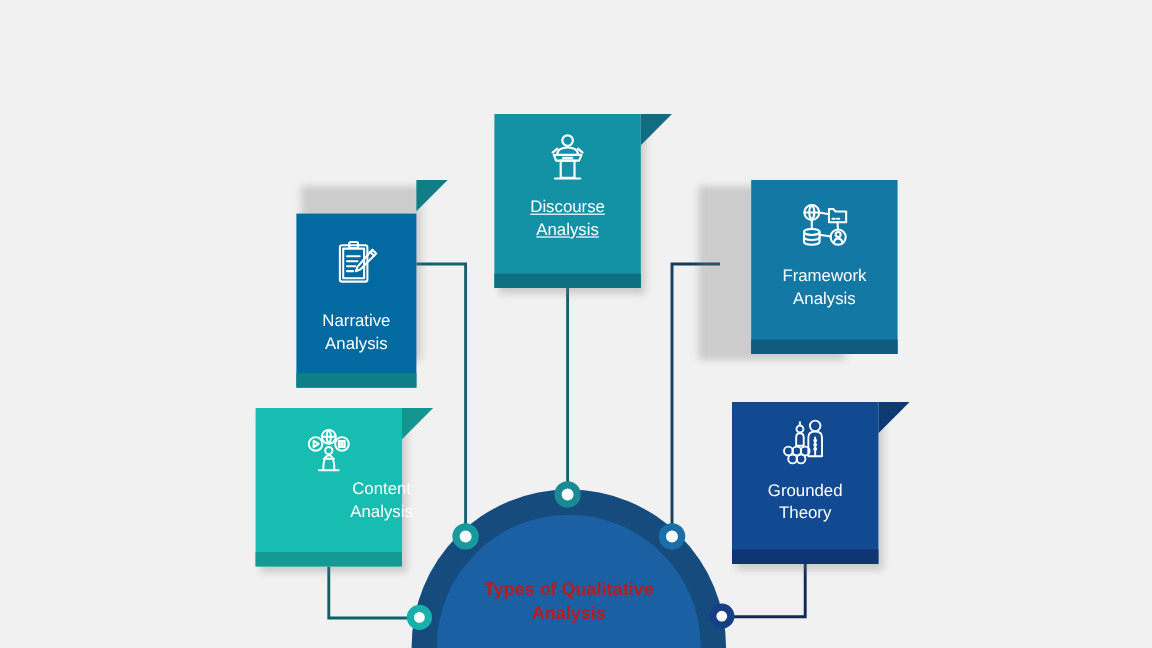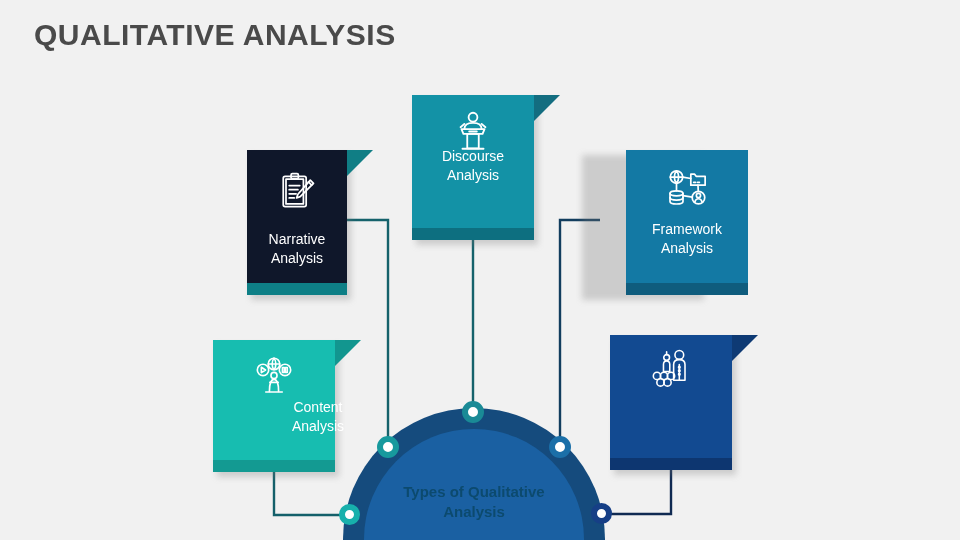--- a/index.html
+++ b/index.html
@@ -65,21 +65,21 @@
     height: 220px;
     border-radius: 50%;
     background: #1a60a2;
   }
   #hub-label {
     position: absolute;
     left: 21px;
     top: 74px;
     width: 220px;
     text-align: center;
-    color: #0c4a6e;
+    color: #b91c1c;
     font-size: 15px;
     font-weight: bold;
     line-height: 20px;
     font-family: "Liberation Sans", sans-serif;
   }
   
   .card {
     position: absolute;
   }
   .card-shadow {
@@ -133,21 +133,20 @@
     border-radius: 50%;
     box-sizing: border-box;
     background: #ffffff;
   }
 </style>
 </head>
 <body>
 
 <div id="stage">
 
-  <div id="page-title">QUALITATIVE ANALYSIS</div>
 
   <svg id="connectors" viewBox="0 0 960 540" width="960" height="540">
 
     <path d="M 347 220 L 388 220 L 388 447" fill="none" stroke="#15626b" stroke-width="2.4"></path>
 
     <path d="M 473 240 L 473 412" fill="none" stroke="#15626b" stroke-width="2.4"></path>
 
     <path d="M 600 220 L 560 220 L 560 447" fill="none" stroke="#123d5e" stroke-width="2.4"></path>
 
     <path d="M 274 472 L 274 515 L 350 515" fill="none" stroke="#14606a" stroke-width="2.4"></path>
@@ -160,21 +159,21 @@
     <div id="hub-inner"></div>
     <div id="hub-label">
       <div>Types of Qualitative</div>
       <div>Analysis</div>
     </div>
   </div>
 
   <div class="card" style="left:247px; top:150px; width:100px; height:145px;">
     <div class="card-shadow"></div>
     <div class="card-tab" style="left:100px; border-top:26px solid #107e85; border-right:26px solid transparent;"></div>
-    <div class="card-body" style="background:#0f172a;">
+    <div class="card-body" style="background:#0369a1;margin-top:28px;">
       <div class="card-icon" style="top:20px;">
         <svg width="44" height="44" viewBox="0 0 48 48" fill="none" stroke="#ffffff" stroke-width="1.9" stroke-linecap="round" stroke-linejoin="round">
           <rect x="9" y="7" width="25" height="33" rx="2"></rect>
           <rect x="12" y="10" width="19" height="27"></rect>
           <rect x="17.5" y="4" width="8" height="5.5" rx="1.4"></rect>
           <line x1="15.5" y1="17" x2="27" y2="17"></line>
           <line x1="15.5" y1="21.5" x2="25" y2="21.5"></line>
           <line x1="15.5" y1="26" x2="23" y2="26"></line>
           <line x1="15.5" y1="30.5" x2="21" y2="30.5"></line>
           <path d="M38.5 11 L42 14.5 L27.5 29 L23.5 30.5 L25 26.5 Z"></path>
@@ -198,21 +197,21 @@
           <circle cx="24" cy="8.5" r="4.6"></circle>
           <path d="M15 21 C15 16.5 19 14.5 24 14.5 C29 14.5 33 16.5 33 21"></path>
           <path d="M12 21 L36 21 L34 26 L14 26 Z"></path>
           <line x1="20" y1="23.5" x2="28" y2="23.5"></line>
           <rect x="18" y="26" width="12" height="15"></rect>
           <line x1="13" y1="41.5" x2="35" y2="41.5"></line>
           <line x1="11" y1="19" x2="15" y2="15.5"></line>
           <line x1="37" y1="19" x2="33" y2="15.5"></line>
         </svg>
       </div>
-      <div class="card-label" style="top:52px;">
+      <div class="card-label" style="top:68px;text-decoration:underline;">
         <div>Discourse</div>
         <div>Analysis</div>
       </div>
       <div class="card-strip" style="background:#0d6f80;"></div>
     </div>
   </div>
 
   <div class="card" style="left:578px; top:150px; width:122px; height:145px;">
     <div class="card-shadow"></div>
     <div class="card-tab" style="left:122px; border-top:26px solid #115c7e; border-right:26px solid transparent;"></div>
@@ -286,20 +285,24 @@
           <circle cx="19" cy="12" r="3.3"></circle>
           <path d="M15.4 20 C15.4 17.3 17 16 19 16 C21 16 22.6 17.3 22.6 20 L22.6 28 L15.4 28 Z"></path>
           <line x1="19" y1="5.5" x2="19" y2="8.7"></line>
           <circle cx="8" cy="33" r="4.2"></circle>
           <circle cx="16" cy="33" r="4.2"></circle>
           <circle cx="24" cy="33" r="4.2"></circle>
           <circle cx="12" cy="40.5" r="4.2"></circle>
           <circle cx="20" cy="40.5" r="4.2"></circle>
         </svg>
       </div>
+      <div class="card-label" style="top:64px;">
+        <div>Grounded</div>
+        <div>Theory</div>
+      </div>
       <div class="card-strip" style="background:#0d3670;"></div>
     </div>
   </div>
 
   <div class="dot" style="left:462px; top:401px; width:22px; height:22px; border:6px solid #1a8a96;"></div>
 
   <div class="dot" style="left:377px; top:436px; width:22px; height:22px; border:6px solid #17999d;"></div>
 
   <div class="dot" style="left:549px; top:436px; width:22px; height:22px; border:6px solid #1b6fa8;"></div>
 

